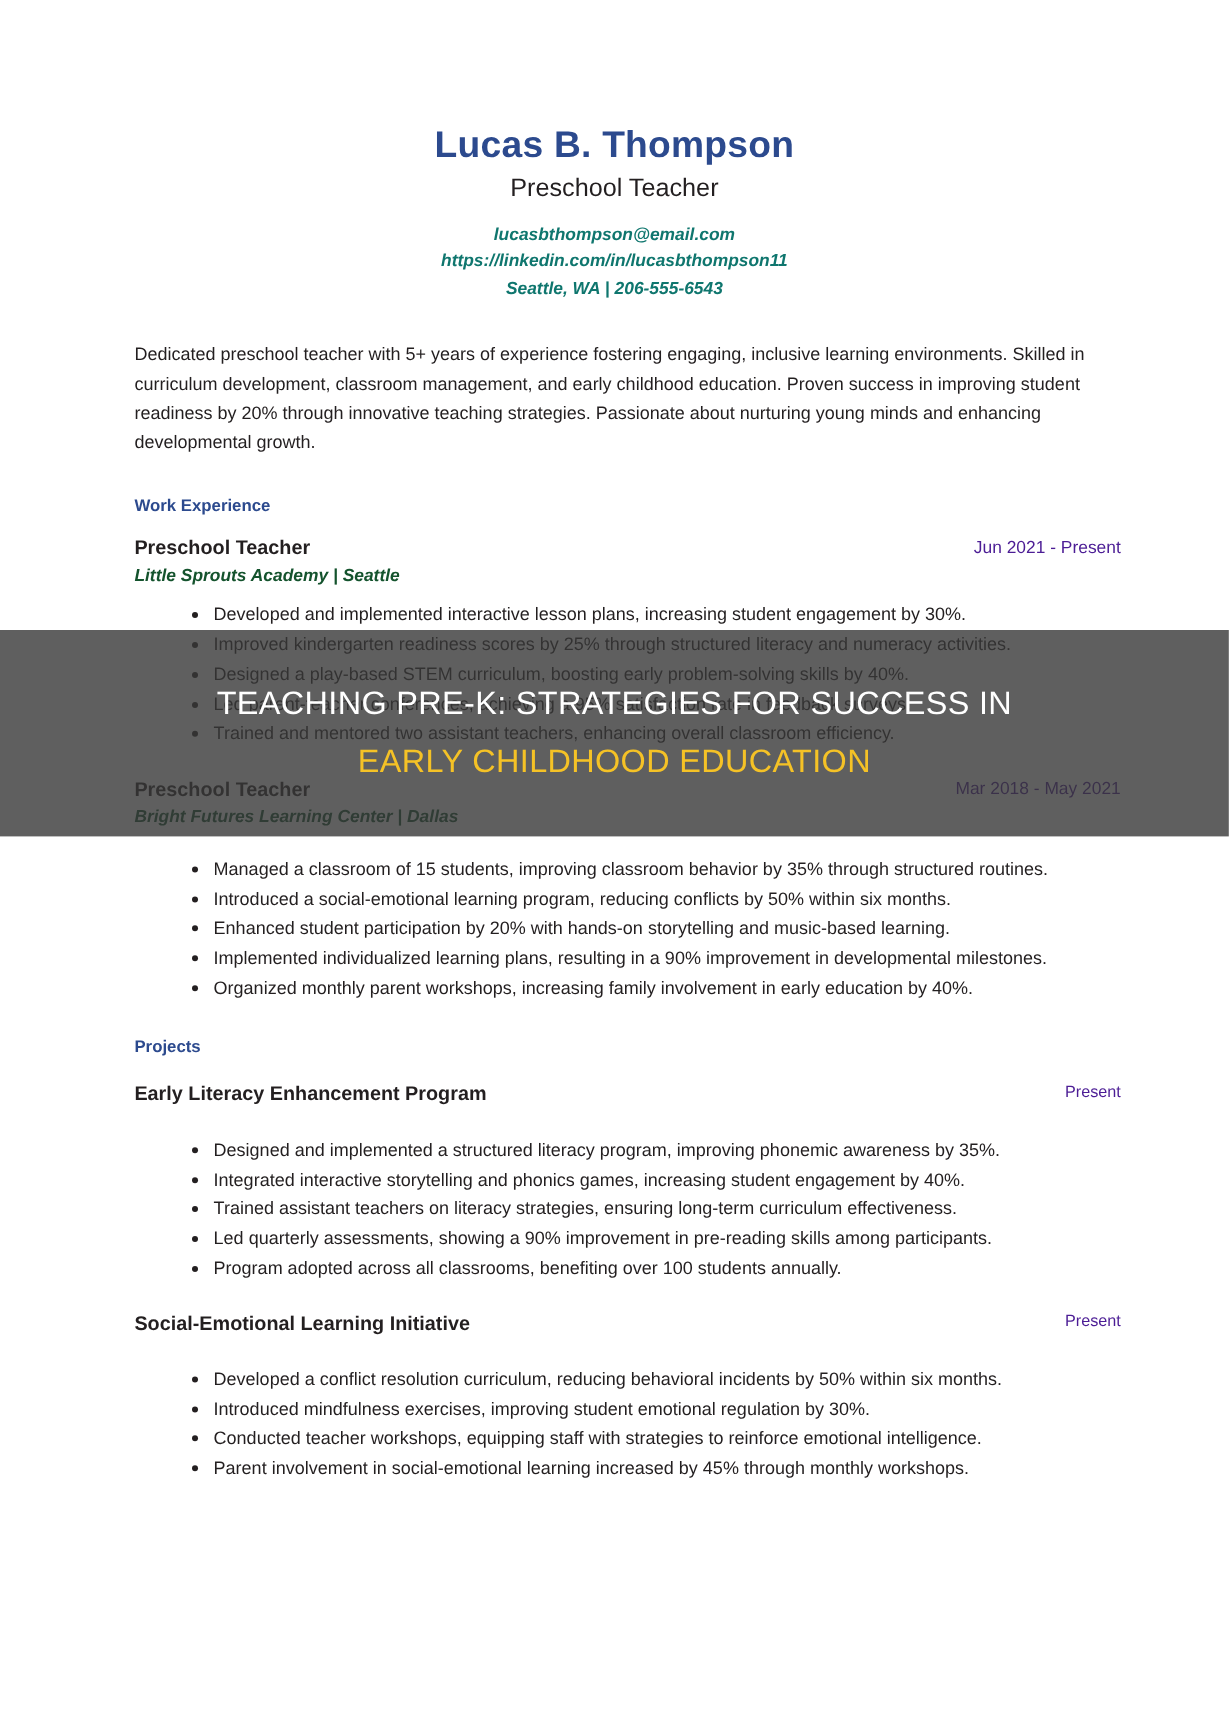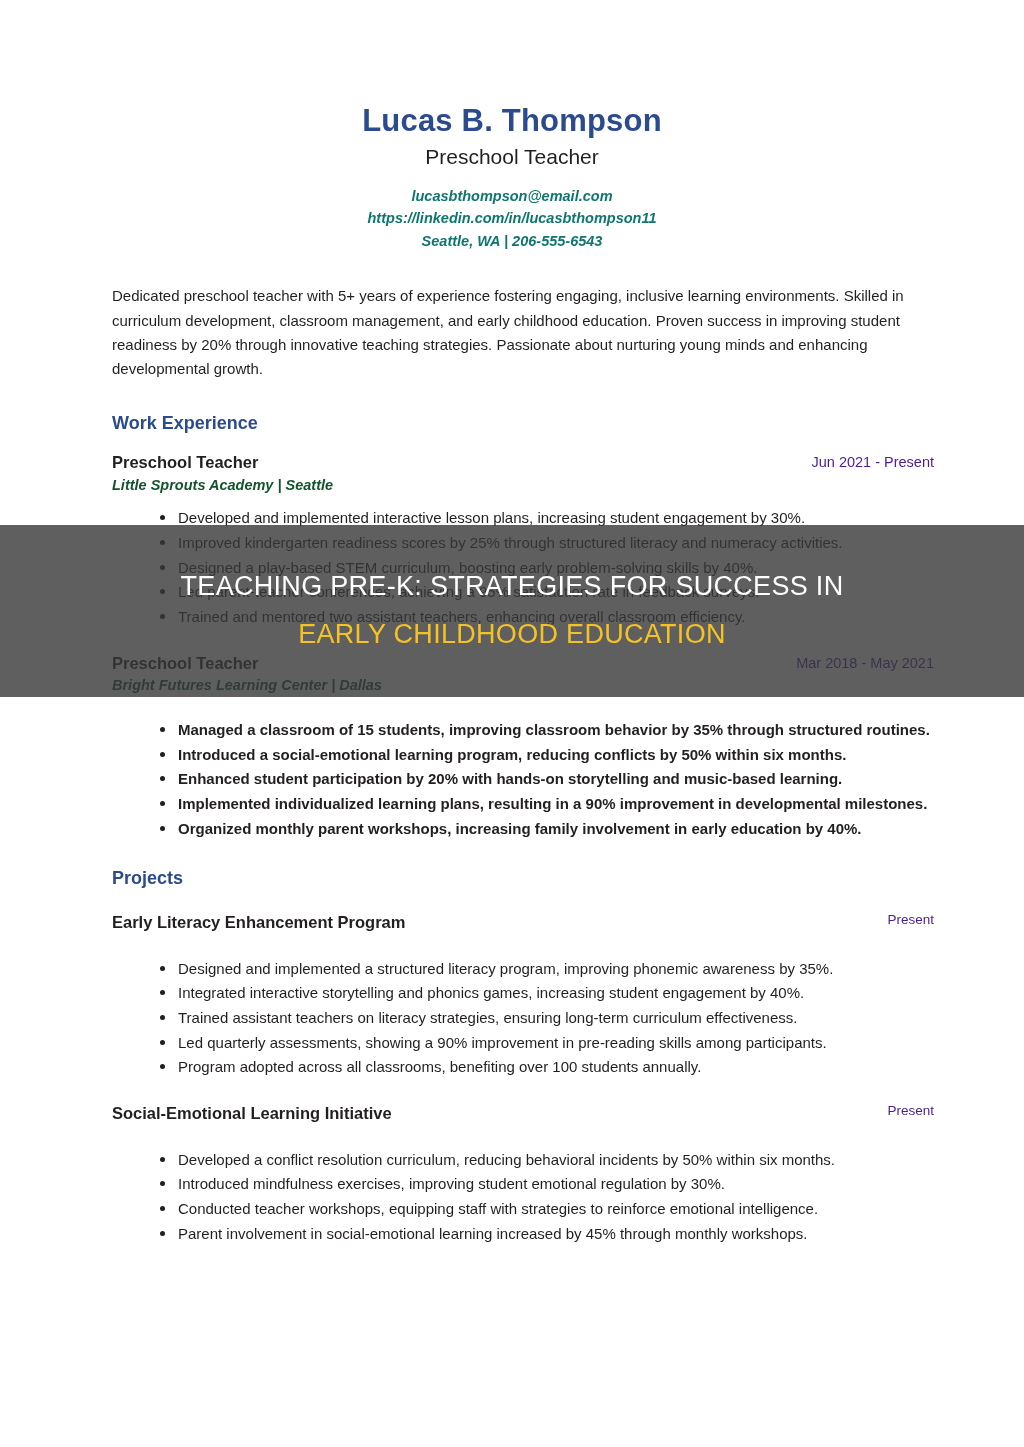--- a/index.html
+++ b/index.html
@@ -63,21 +63,21 @@
   .summary {
     margin-top: 32px;
     font-size: 15px;
     line-height: 1.62;
     color: #231f20;
     max-width: 810px;
   }
 
   .section-title {
     color: #2c4a8e;
-    font-size: 18px;
+    font-size: 14px;
     font-weight: bold;
     margin: 31px 0 0 0;
     line-height: 1.2;
   }
 
   .entry {
     margin-top: 18px;
     position: relative;
   }
   .entry-head {
@@ -211,21 +211,21 @@
     </div>
 
     <div class="entry" style="margin-top:24px;">
       <div class="entry-head">
         <div class="entry-left">
           <div class="entry-title">Preschool Teacher</div>
           <div class="entry-sub">Bright Futures Learning Center | Dallas</div>
         </div>
         <div class="entry-date">Mar 2018 - May 2021</div>
       </div>
-      <ul class="bullets" style="margin-top:22px;font-weight:bold;">
+      <ul class="bullets" style="margin-top:22px;">
         <li>Managed a classroom of 15 students, improving classroom behavior by 35% through structured routines.</li>
         <li>Introduced a social-emotional learning program, reducing conflicts by 50% within six months.</li>
         <li>Enhanced student participation by 20% with hands-on storytelling and music-based learning.</li>
         <li>Implemented individualized learning plans, resulting in a 90% improvement in developmental milestones.</li>
         <li>Organized monthly parent workshops, increasing family involvement in early education by 40%.</li>
       </ul>
     </div>
 
     <h2 class="section-title" style="margin-top:28px;">Projects</h2>
 

